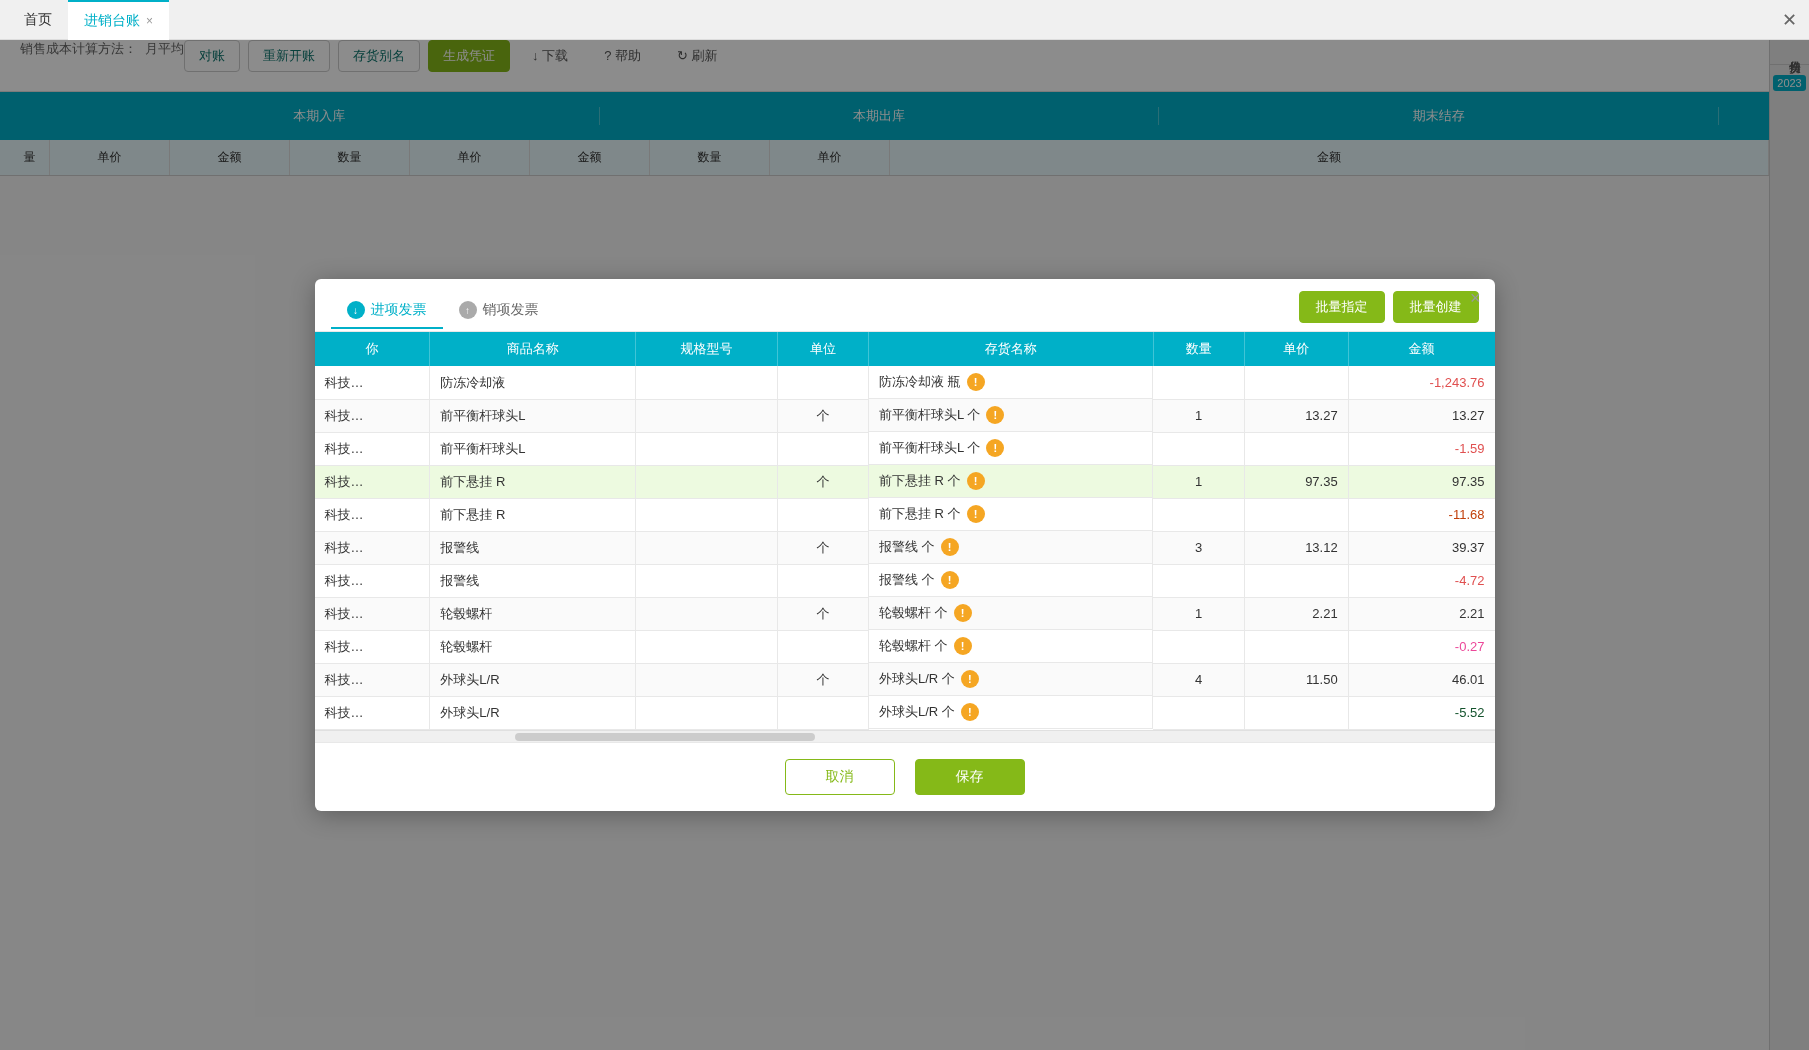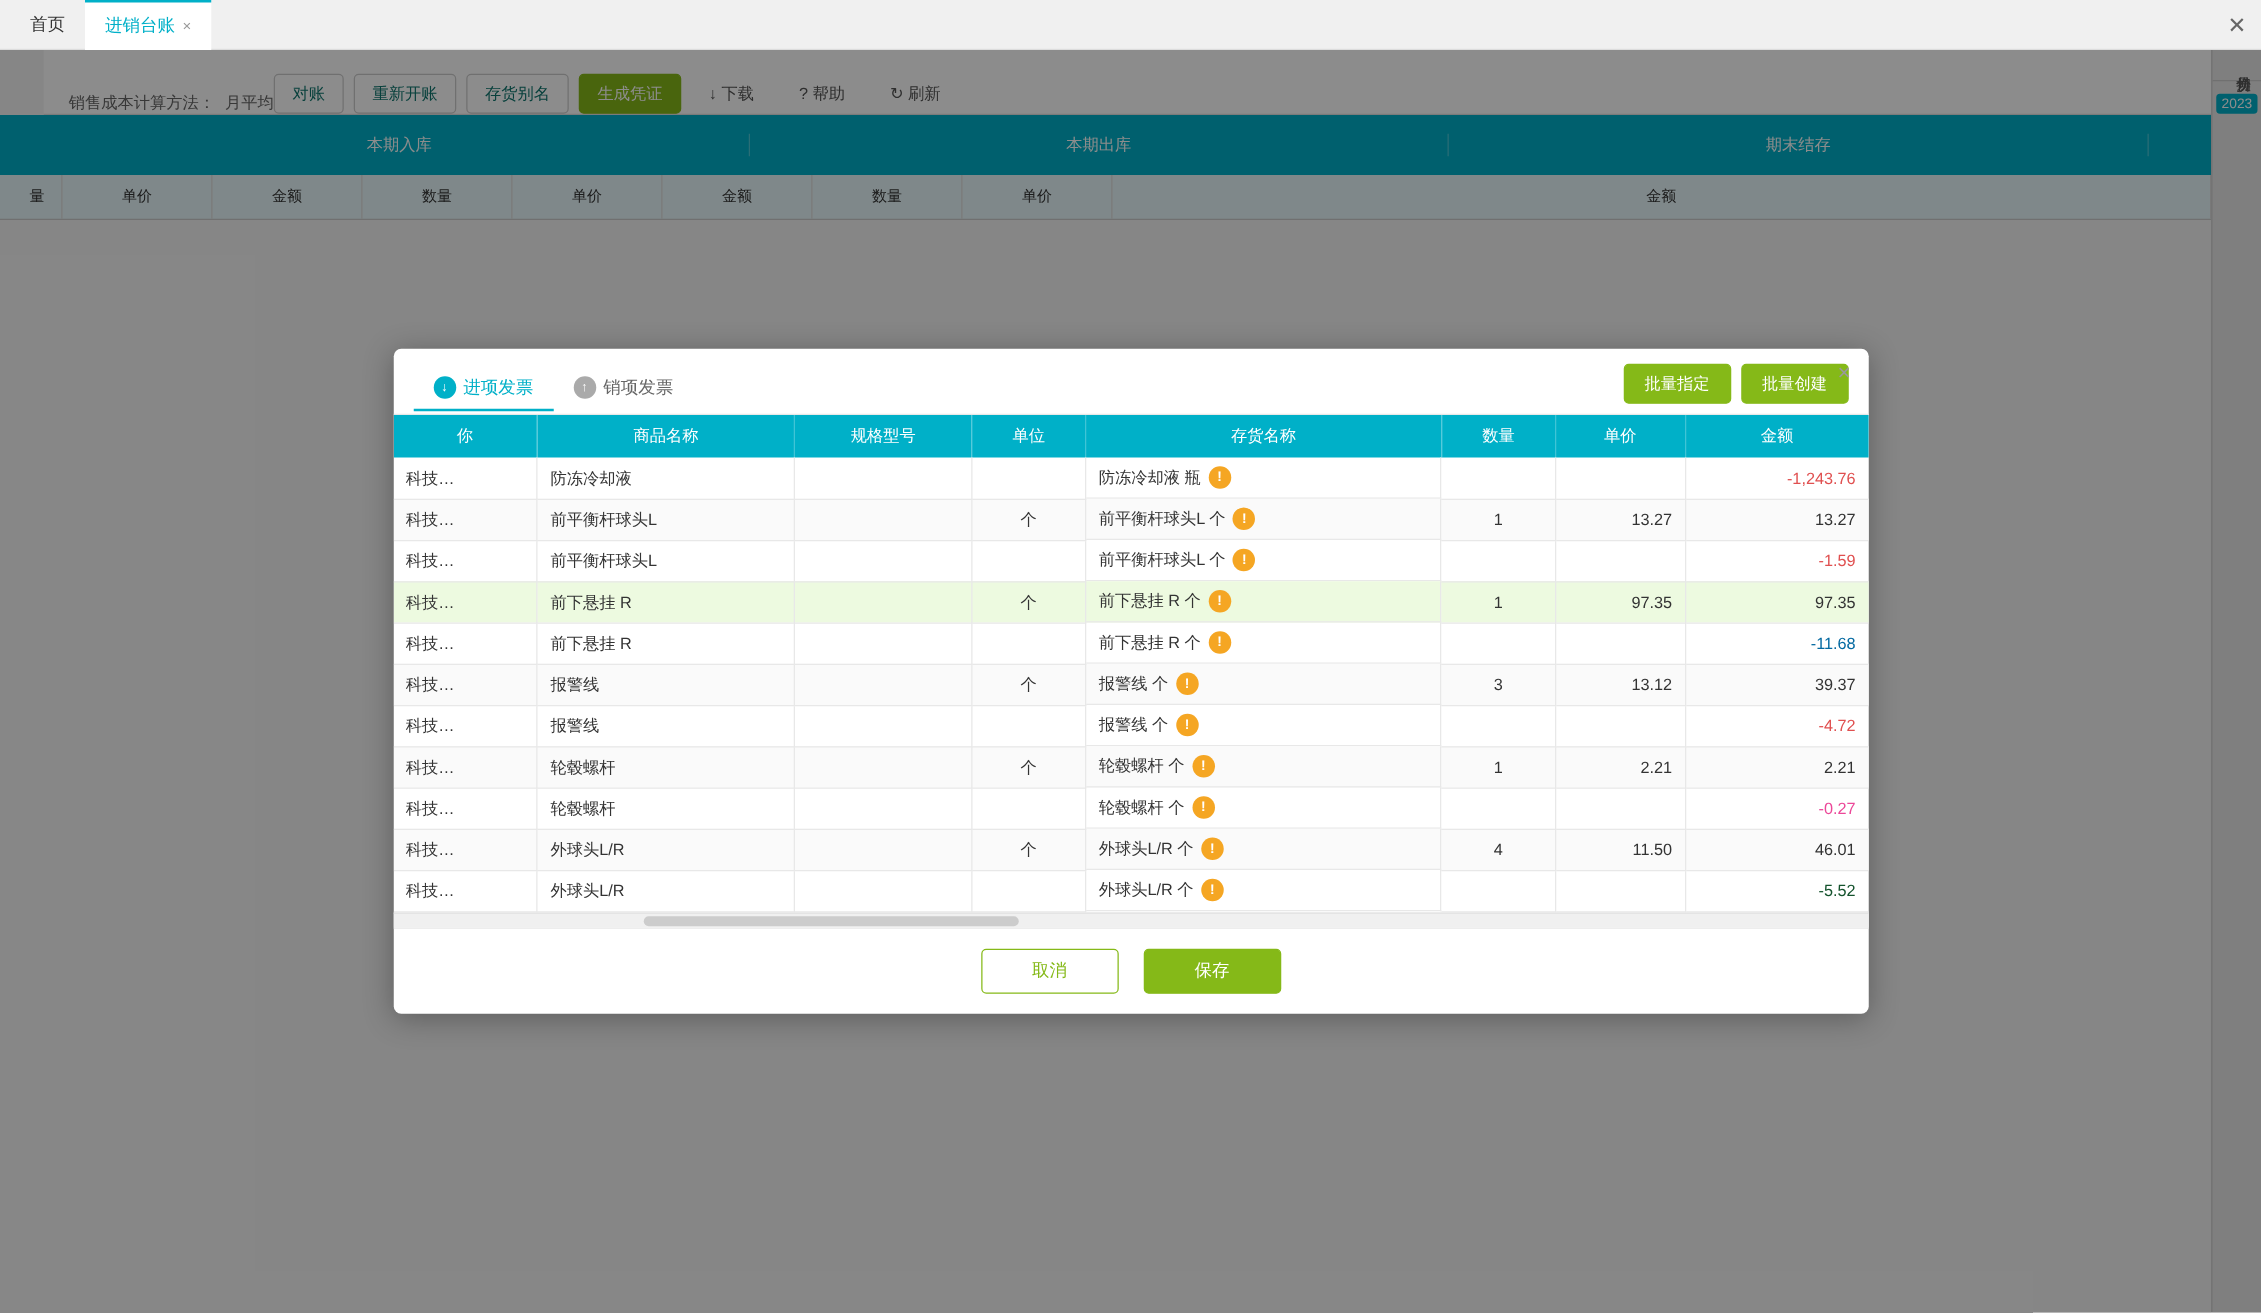--- a/index.html
+++ b/index.html
@@ -57,26 +57,25 @@
     .main-content {
       background: #f5f5f5;
       height: calc(1050px - 40px);
       position: relative;
       overflow: hidden;
     }
 
     
     .header-bar {
       display: flex;
-      align-items: flex-end;
+      align-items: flex-start;
       padding: 0 20px;
       height: 52px;
       background: white;
       border-bottom: 1px solid #e0e0e0;
-      margin-left: 35px;
     }
     .header-left {
       font-size: 13px;
       color: #666;
       display: flex;
       align-items: center;
       gap: 8px;
     }
     .header-title {
       flex: 1;
@@ -502,21 +501,21 @@
                 <td>科技…</td>
                 <td>前下悬挂 R</td>
                 <td class="td-center"></td>
                 <td class="td-center"></td>
                 <td style="display: flex; align-items: center; gap: 6px;">
                   <span>前下悬挂 R 个</span>
                   <span class="warning-icon">!</span>
                 </td>
                 <td class="td-center"></td>
                 <td class="td-right"></td>
-                <td class="td-right" style="color: #0369a1;">-11.68</td>
+                <td class="td-right" style="color: #c2410c;">-11.68</td>
               </tr>
               <tr>
                 <td>科技…</td>
                 <td>报警线</td>
                 <td class="td-center"></td>
                 <td class="td-center">个</td>
                 <td style="display: flex; align-items: center; gap: 6px;">
                   <span>报警线 个</span>
                   <span class="warning-icon">!</span>
                 </td>

